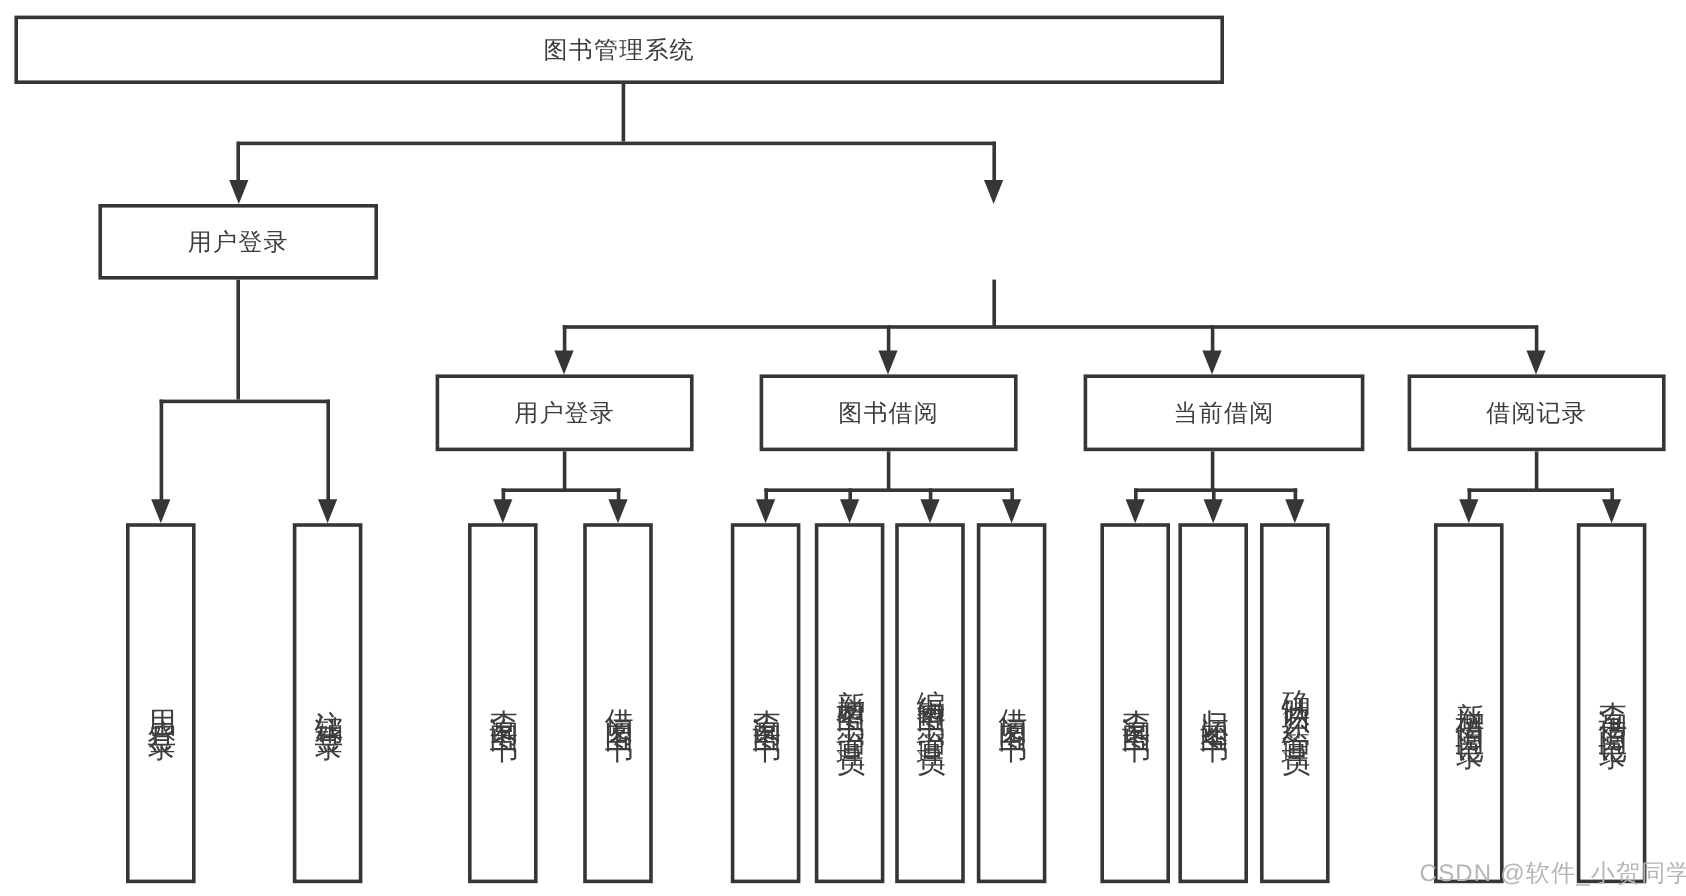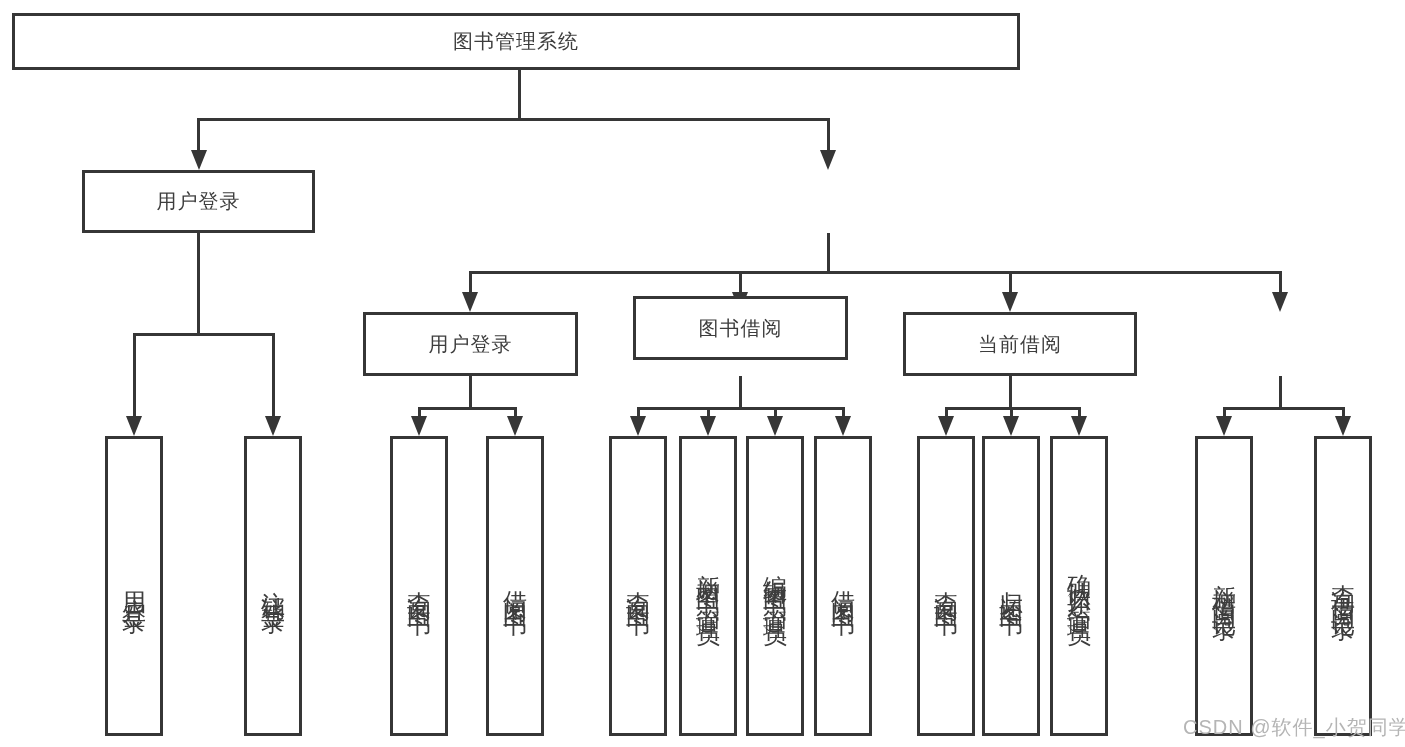--- a/index.html
+++ b/index.html
@@ -97,25 +97,28 @@
   <div class="v" style="left:739px;top:271px;height:22px;"></div>
   <div class="ah" style="left:732px;top:292px;"></div>
   <div class="v" style="left:1009px;top:271px;height:22px;"></div>
   <div class="ah" style="left:1002px;top:292px;"></div>
   <div class="v" style="left:1279px;top:271px;height:22px;"></div>
   <div class="ah" style="left:1272px;top:292px;"></div>
 
   <div class="hbox" style="left:363px;top:312px;width:215px;height:64px;">
     <span>用户登录</span>
   </div>
-  <div class="hbox" style="left:633px;top:296px;width:215px;height:64px;">
+  <div class="hbox" style="left:633px;top:312px;width:215px;height:64px;">
     <span>图书借阅</span>
   </div>
   <div class="hbox" style="left:903px;top:312px;width:234px;height:64px;">
     <span>当前借阅</span>
+  </div>
+  <div class="hbox" style="left:1173px;top:312px;width:215px;height:64px;">
+    <span>借阅记录</span>
   </div>
 
   <div class="v" style="left:469px;top:376px;height:34px;"></div>
   <div class="h" style="left:418px;top:407px;width:99px;"></div>
   <div class="v" style="left:418px;top:407px;height:11px;"></div>
   <div class="ah" style="left:411px;top:416px;"></div>
   <div class="v" style="left:514px;top:407px;height:11px;"></div>
   <div class="ah" style="left:507px;top:416px;"></div>
 
   <div class="v" style="left:739px;top:376px;height:34px;"></div>

